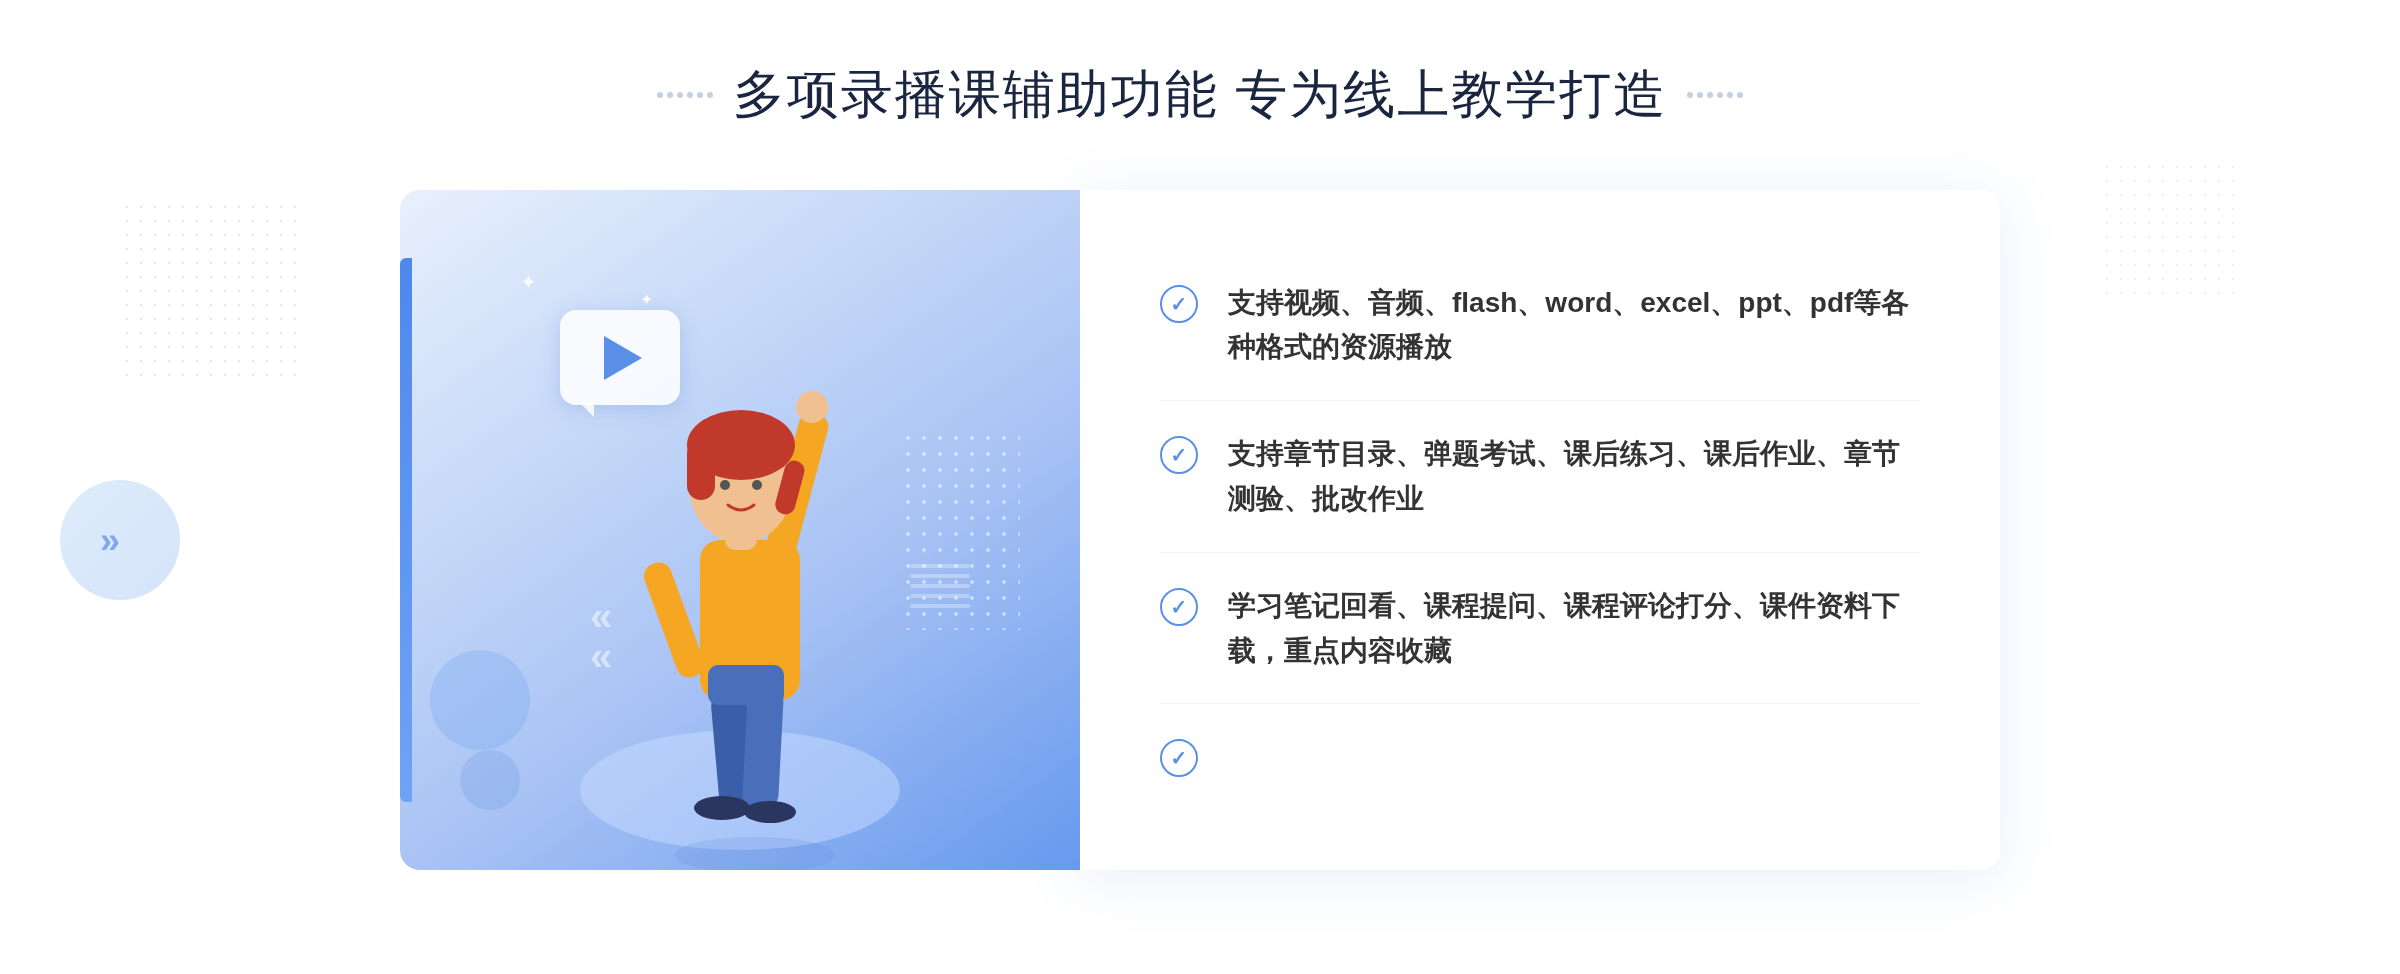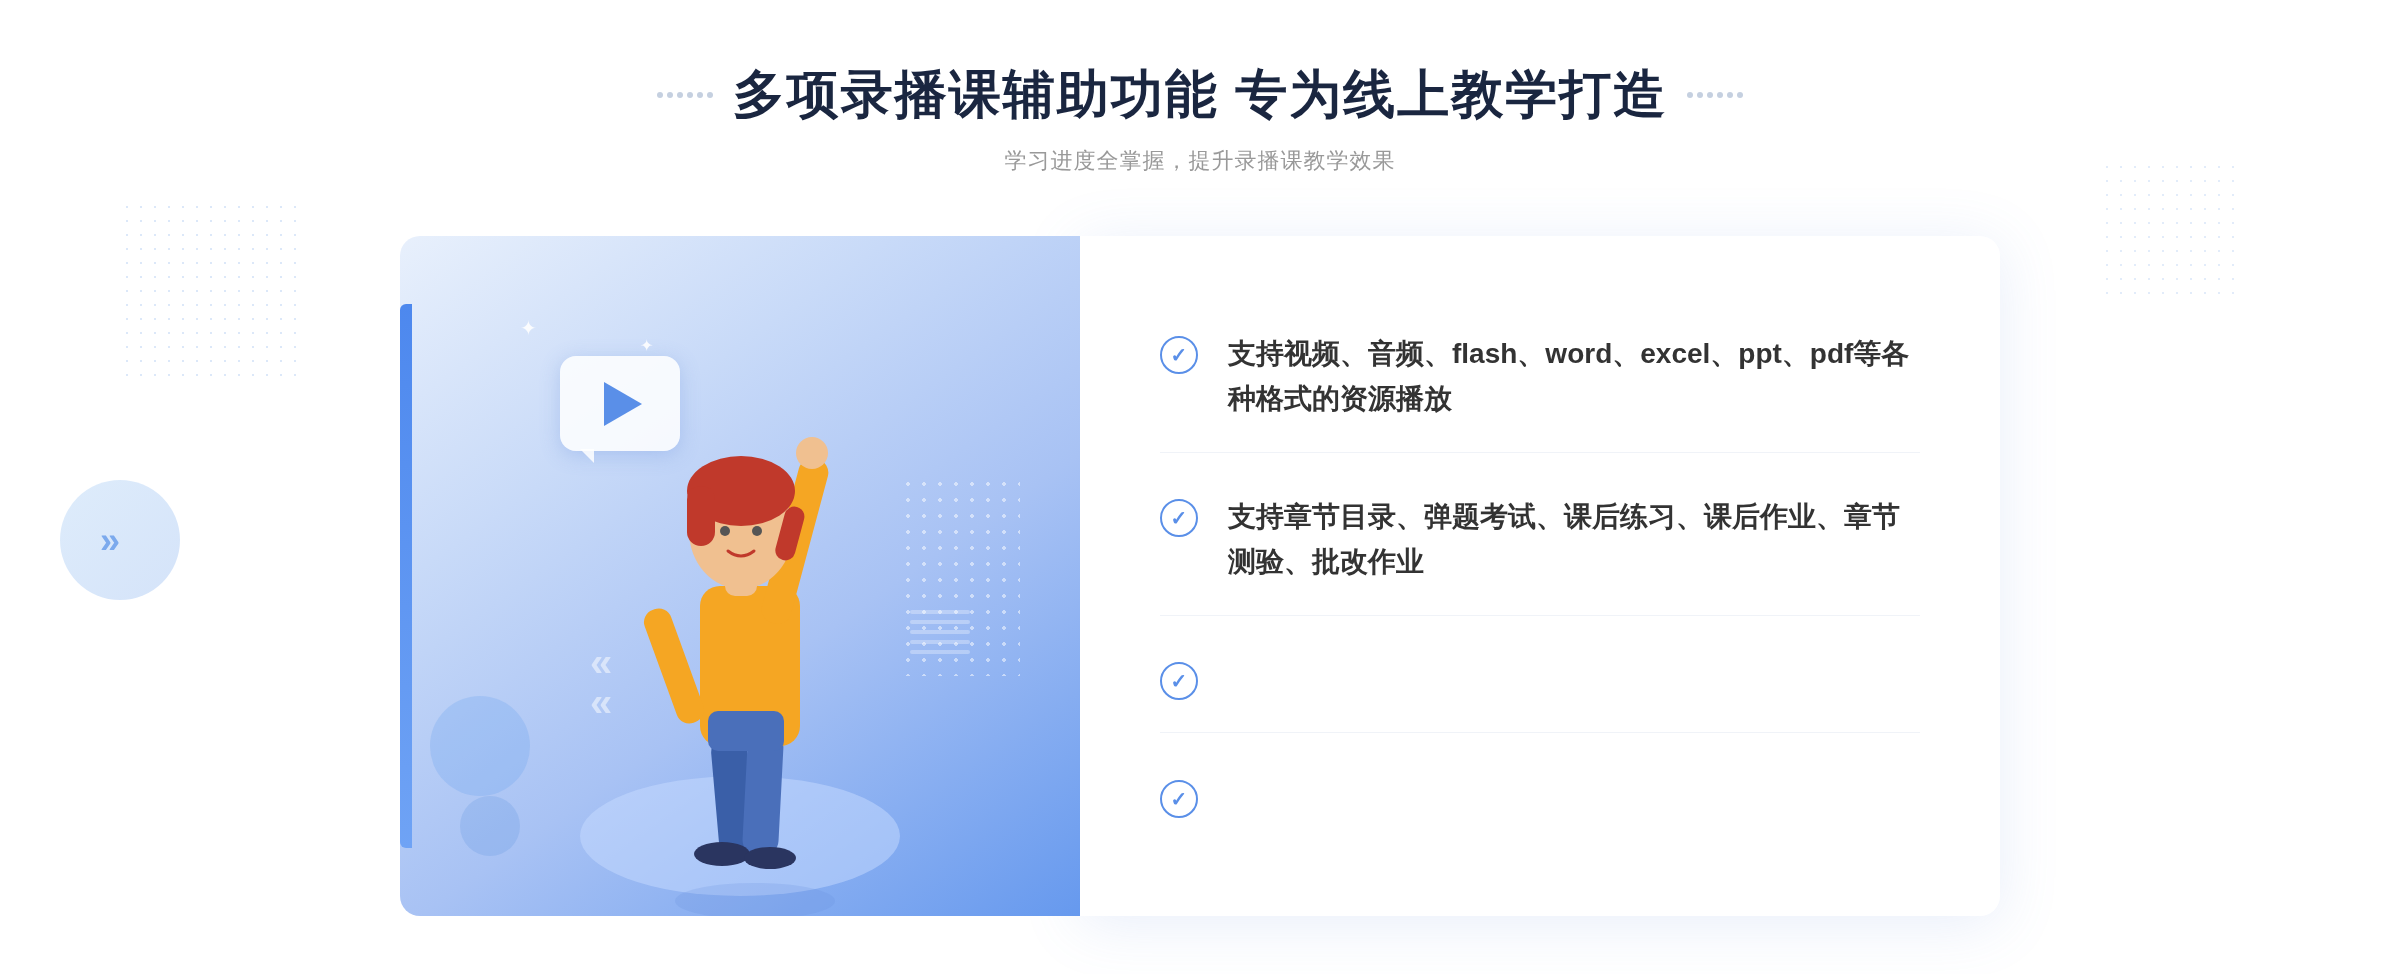--- a/index.html
+++ b/index.html
@@ -94,21 +94,21 @@
     .decoration-dots span {
       width: 6px;
       height: 6px;
       border-radius: 50%;
       background: #c5d0e0;
       display: inline-block;
     }
 
     .main-title {
       font-size: 52px;
-      font-weight: 700;
+      font-weight: 400;
       color: #1a2640;
       letter-spacing: 2px;
     }
 
     .subtitle {
       font-size: 22px;
       color: #999;
       margin-top: 16px;
       font-weight: 400;
       letter-spacing: 1px;
@@ -300,21 +300,20 @@
       <h1 class="main-title">多项录播课辅助功能 专为线上教学打造</h1>
       <div class="decoration-dots">
         <span></span>
           <span></span>
           <span></span>
         <span></span>
           <span></span>
           <span></span>
       </div>
     </div>
-    <p class="subtitle">学习进度全掌握，提升录播课教学效果</p>
   </div>
 
   <div class="main-content">
 
     <div class="illustration-container">
 
       <div class="blue-accent-bar"></div>
 
       <div class="play-bubble">
         <div class="play-bubble-bg">
@@ -398,20 +397,21 @@
         </div>
         <p class="feature-text">支持章节目录、弹题考试、课后练习、课后作业、章节测验、批改作业</p>
       </div>
 
       <div class="feature-item">
         <div class="check-icon">
           <div class="check-circle">
             <span class="check-mark">✓</span>
           </div>
         </div>
+        <p class="feature-text">学习笔记回看、课程提问、课程评论打分、课件资料下载，重点内容收藏</p>
       </div>
 
       <div class="feature-item">
         <div class="check-icon">
           <div class="check-circle">
             <span class="check-mark">✓</span>
           </div>
         </div>
       </div>
 

